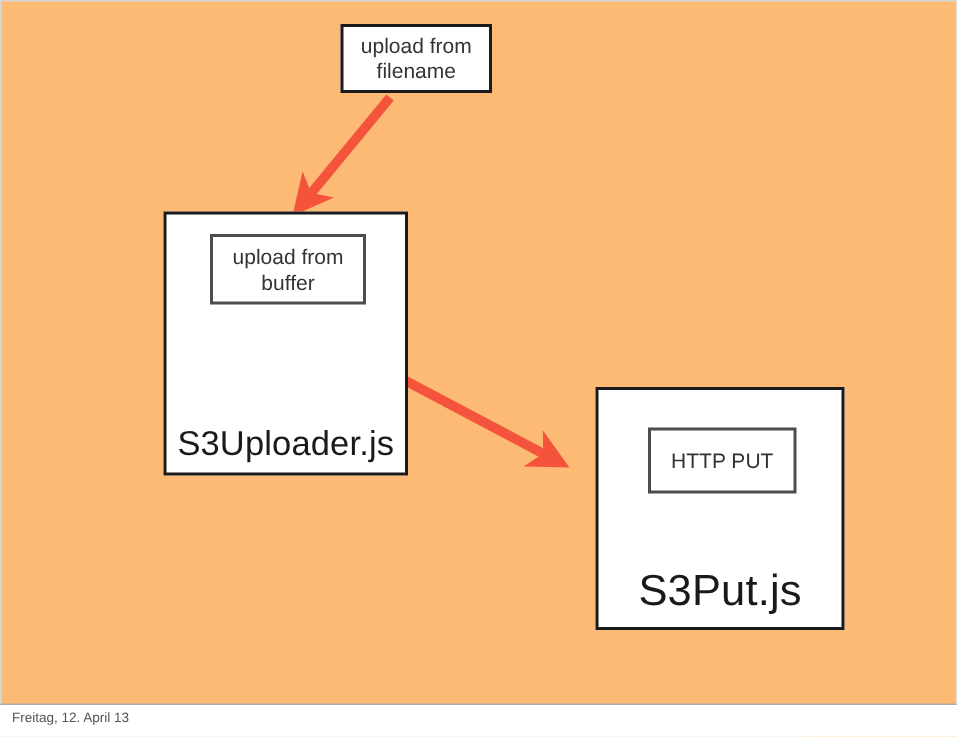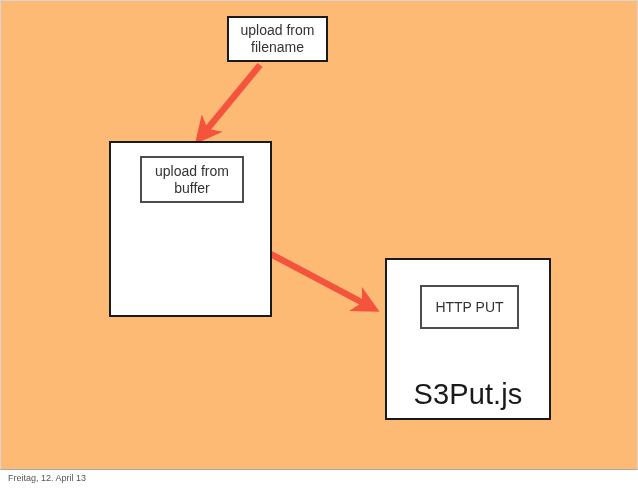--- a/index.html
+++ b/index.html
@@ -89,21 +89,21 @@
     right: 0;
     bottom: 6px;
     text-align: center;
     font-size: 23px;
     color: #1a1a1a;
     letter-spacing: 0.1px;
   }
 
   
   #box-s3put {
-    left: 384px;
+    left: 396px;
     top: 257px;
     width: 166px;
     height: 162px;
   }
   #box-http-put {
     left: 33px;
     top: 25px;
     width: 99px;
     height: 44px;
     font-size: 14px;
@@ -175,20 +175,21 @@
     </span>
   </div>
 
   <div class="node-box" id="box-s3uploader">
     <div class="inner-box" id="box-upload-from-buffer">
       <span>
         <span>upload from</span><br>
         <span>buffer</span>
       </span>
     </div>
+    <div id="label-s3uploader">S3Uploader.js</div>
   </div>
 
   <div class="node-box" id="box-s3put">
     <div class="inner-box" id="box-http-put">
       <span>HTTP PUT</span>
     </div>
     <div id="label-s3put">S3Put.js</div>
   </div>
 
 </div>

